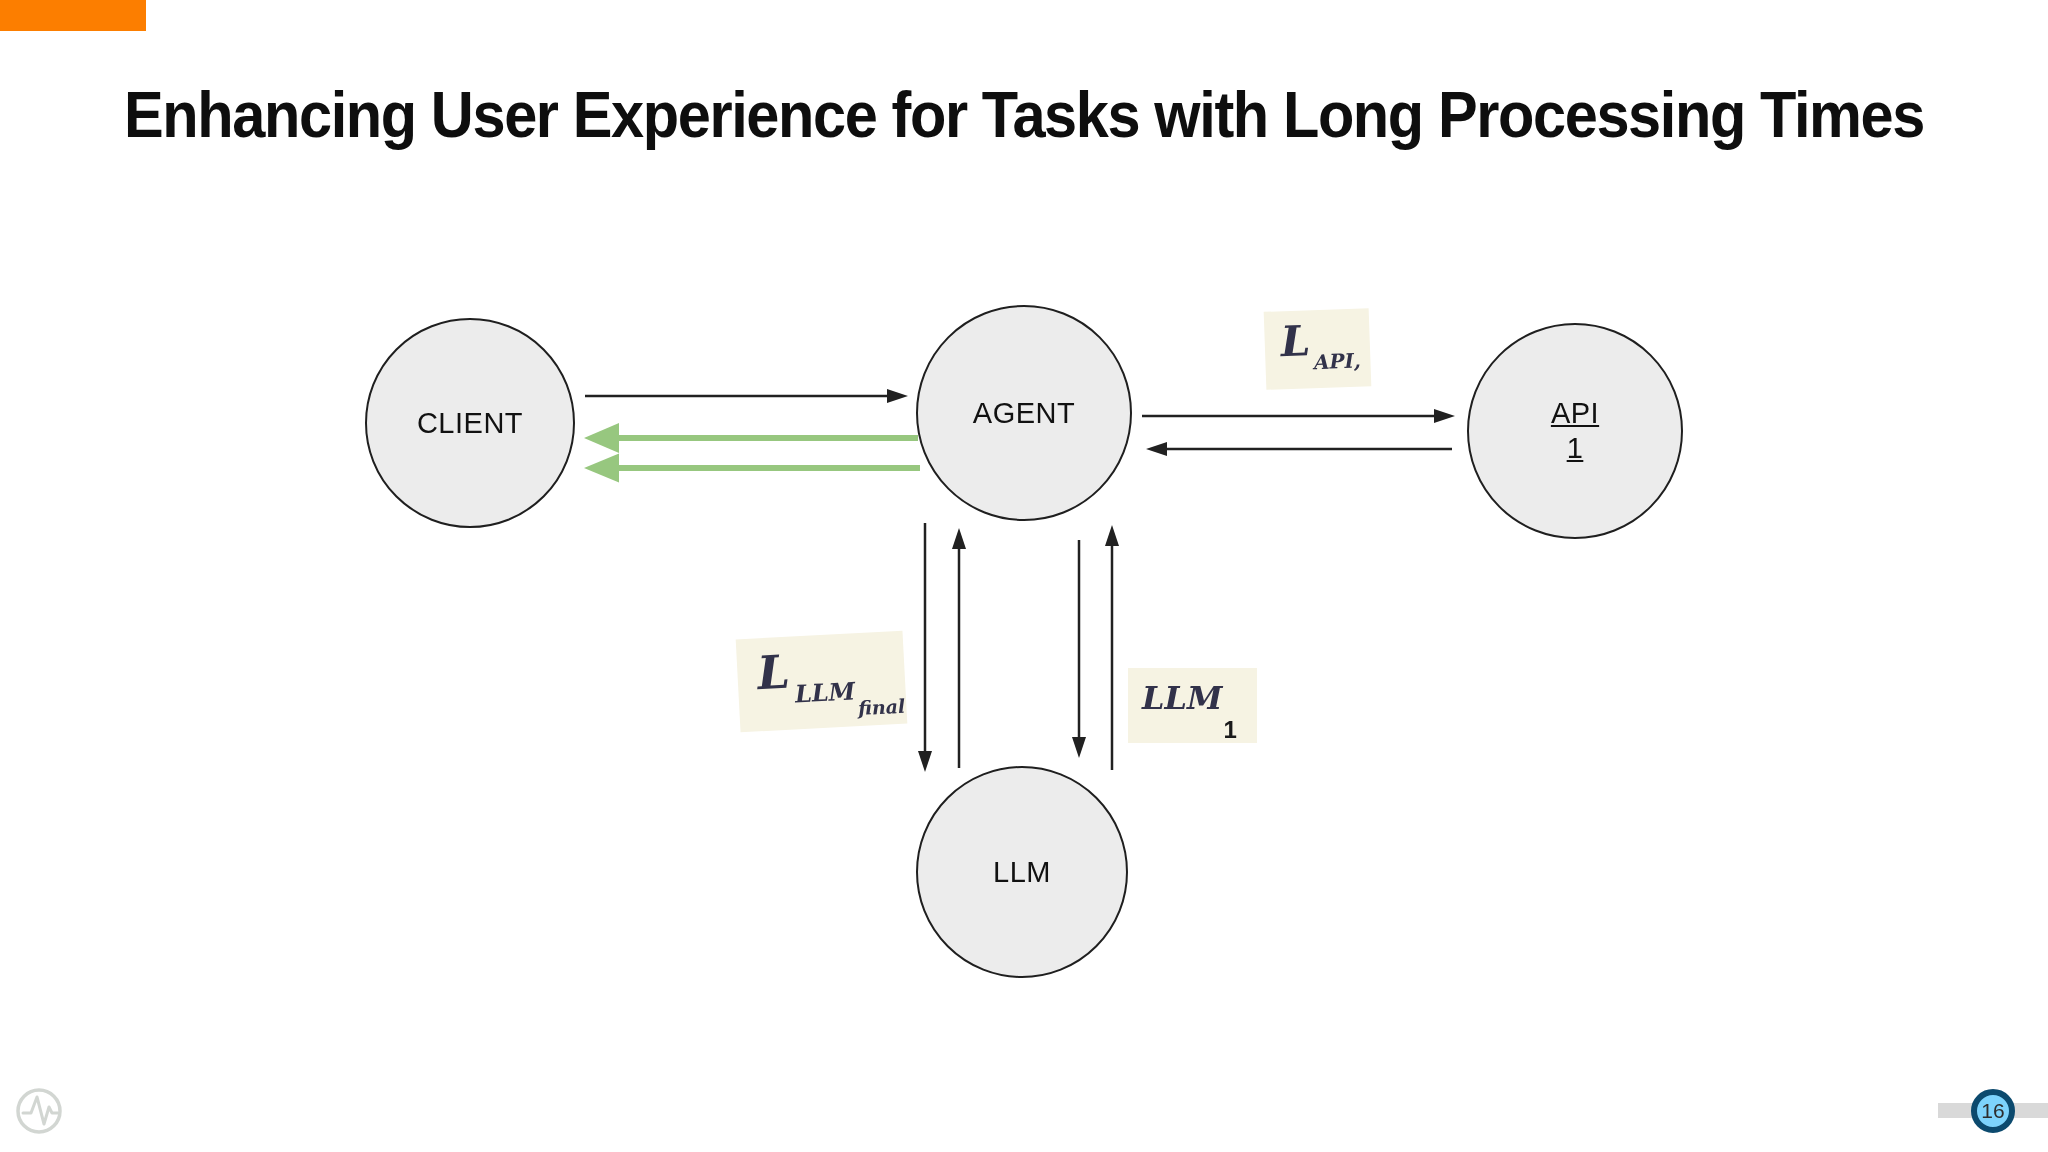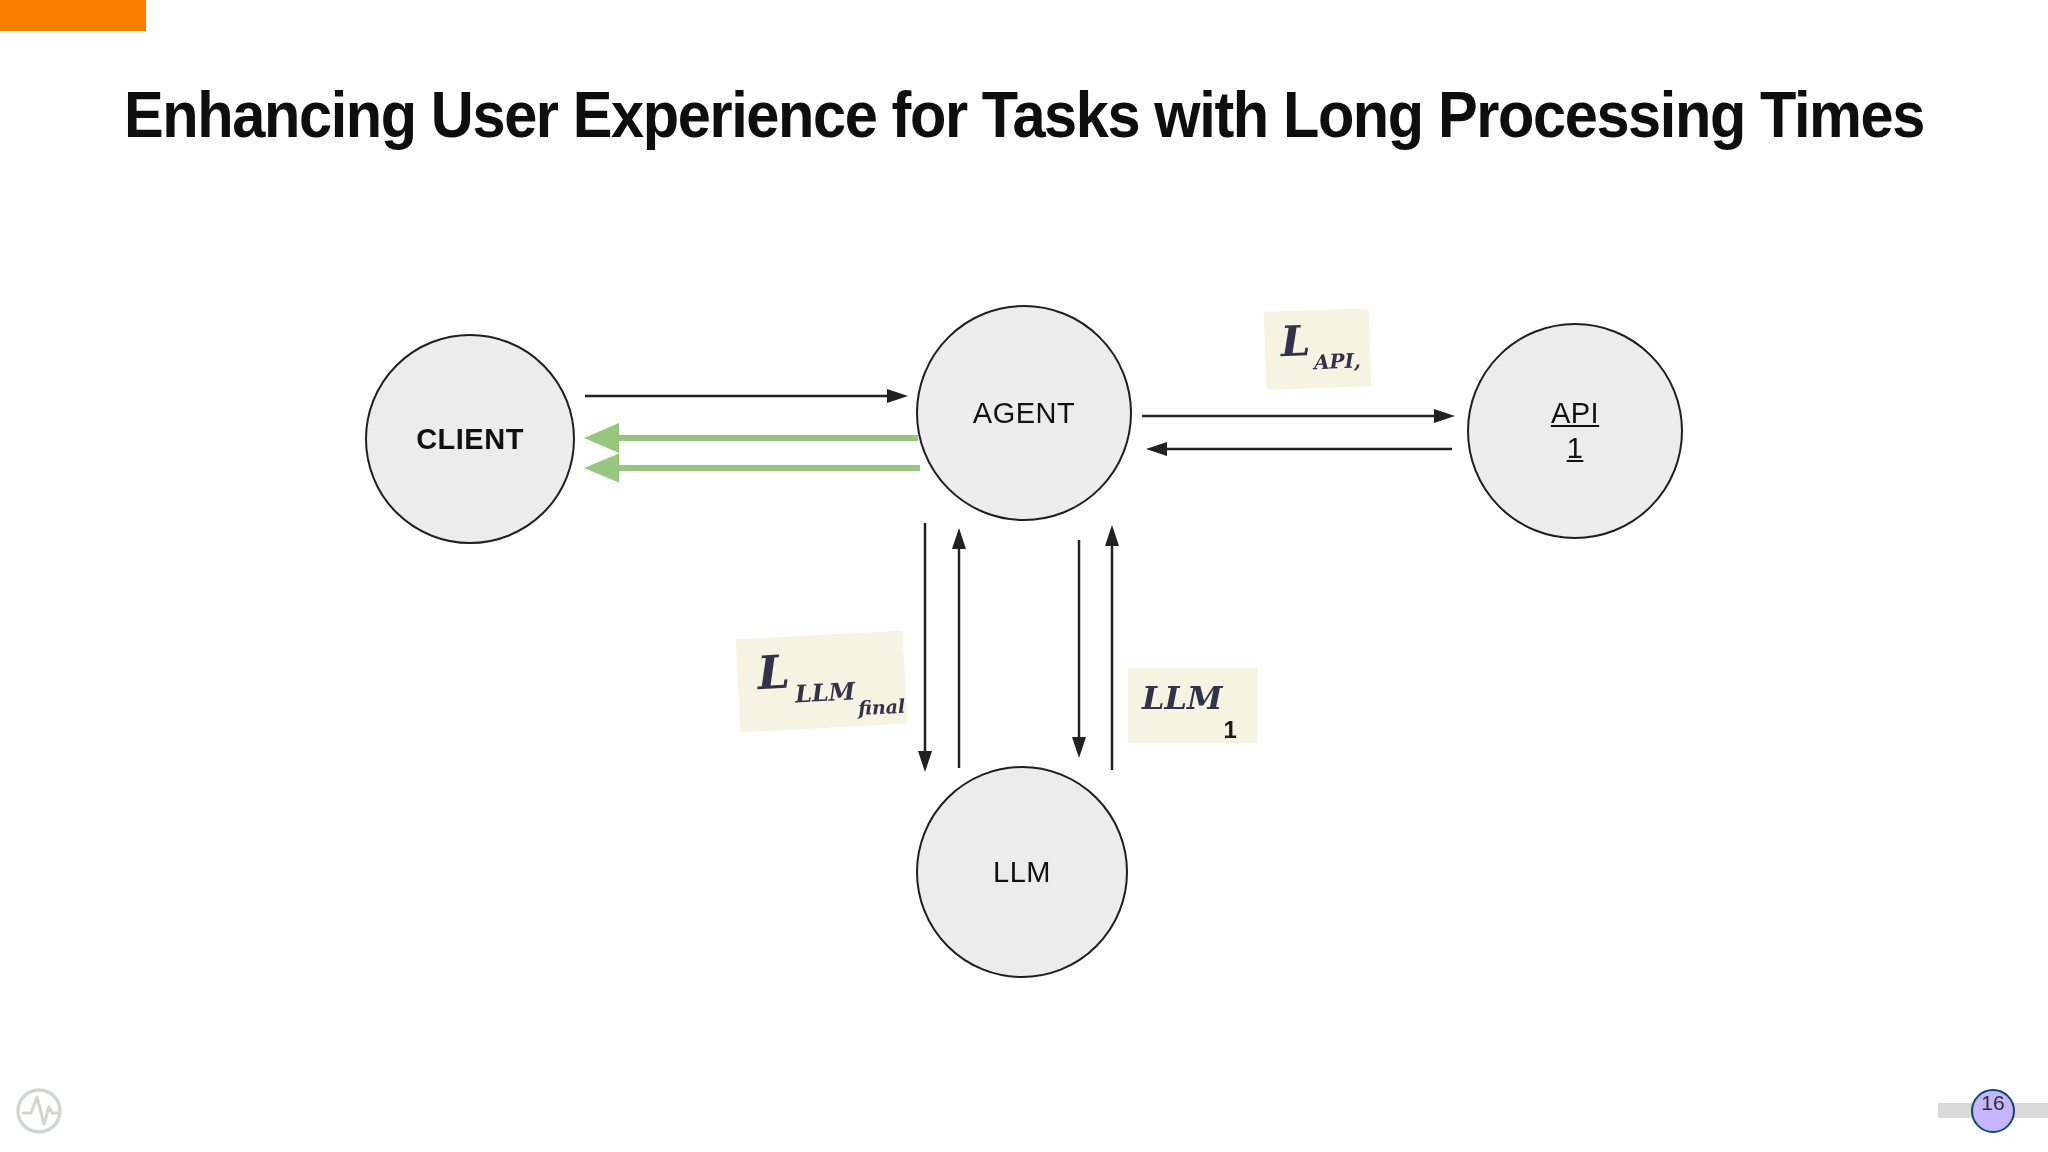--- a/index.html
+++ b/index.html
@@ -43,21 +43,21 @@
     display: flex;
     flex-direction: column;
     align-items: center;
     justify-content: center;
     font-size: 29px;
     letter-spacing: 0.5px;
     color: #111111;
     line-height: 1.2;
     text-align: center;
   }
-  .node-client { left: 365px; top: 334px; width: 210px; height: 210px; font-weight: bold; }
+  .node-client { left: 365px; top: 318px; width: 210px; height: 210px; }
   .node-agent  { left: 916px; top: 305px; width: 216px; height: 216px; }
   .node-api    { left: 1467px; top: 323px; width: 216px; height: 216px; text-decoration: underline; }
   .node-llm    { left: 916px; top: 766px; width: 212px; height: 212px; }
 
   
   .arrow-layer {
     position: absolute;
     left: 0; top: 0;
     width: 2048px; height: 1152px;
     pointer-events: none;
@@ -100,24 +100,24 @@
     position: absolute;
     left: 1938px; top: 1103px;
     width: 110px; height: 15px;
     background: #D9D9D9;
   }
   .page-circle {
     position: absolute;
     left: 1971px; top: 1089px;
     width: 44px; height: 44px;
     border-radius: 50%;
-    background: #c4b5fd;
-    border: 2px solid #0c4a6e;
+    background: #7dd3fc;
+    border: 6px solid #0c4a6e;
     display: flex;
-    align-items: flex-start;
+    align-items: center;
     justify-content: center;
     font-size: 21px;
     font-weight: 400;
     color: #2d2d2d;
   }
 </style>
 </head>
 <body>
 
 <div class="accent-block"></div>

